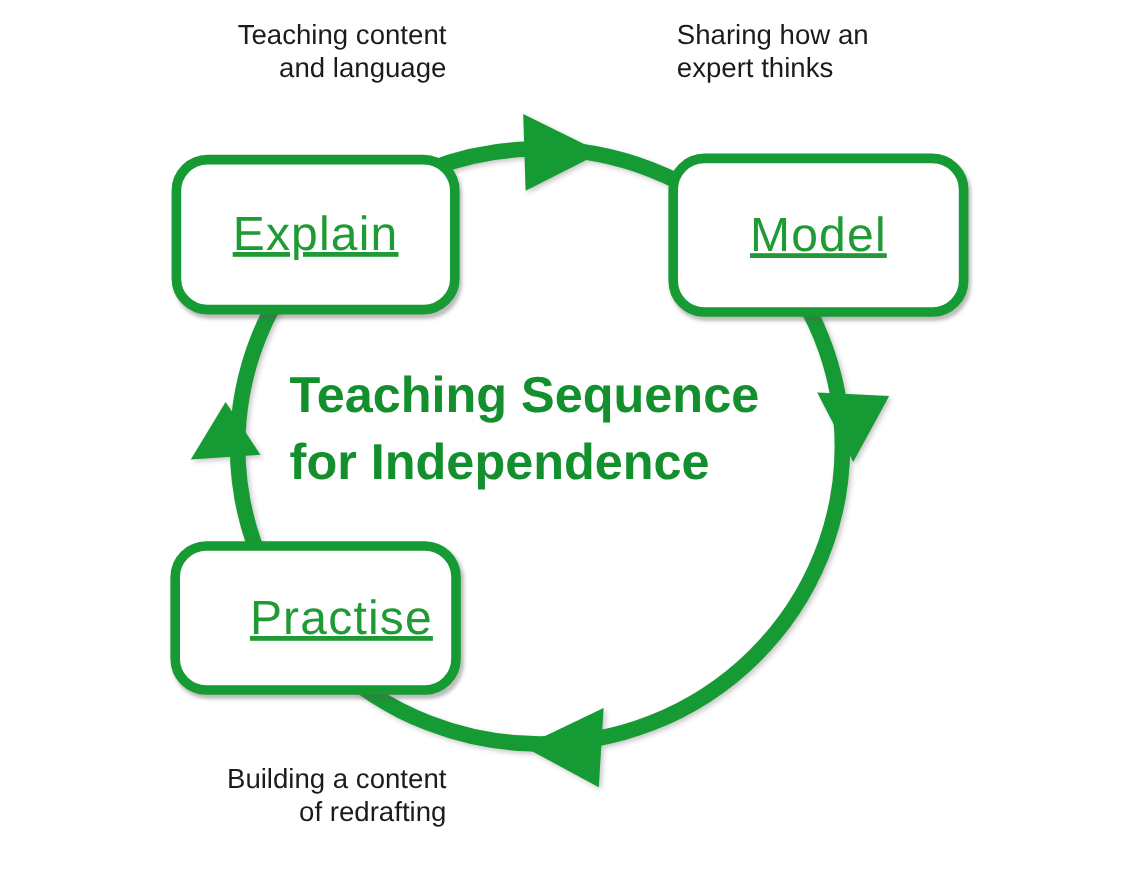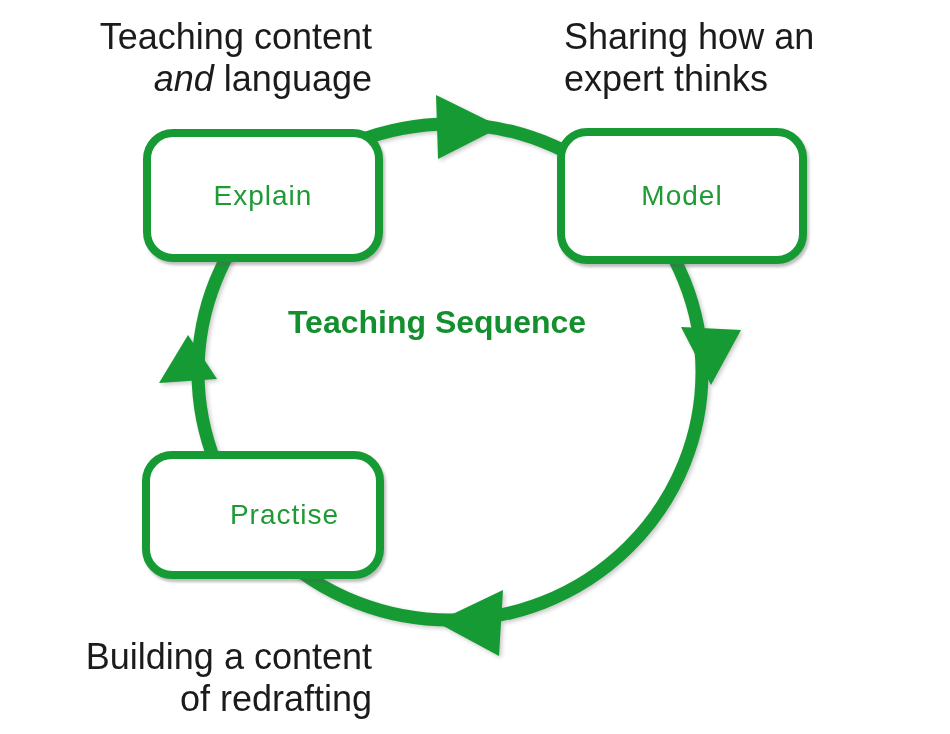--- a/index.html
+++ b/index.html
@@ -40,51 +40,52 @@
     background: var(--node_bg);
     border: 8px solid var(--green);
     border-radius: 30px;
     box-shadow: 2px 3px 3px rgba(90,90,90,0.40);
     display: flex;
     align-items: center;
     justify-content: center;
   }
   .node-label {
     color: var(--label_green);
-    font-size: 28px;
+    font-size: 40px;
     letter-spacing: 1px;
+    text-decoration: underline;
   }
   .node-explain  { left: 143px; top: 129px; width: 240px; height: 133px; }
   .node-model    { left: 557px; top: 128px; width: 250px; height: 136px; }
   .node-practise { left: 142px; top: 451px; width: 242px; height: 128px; padding-left: 43px; }
   .node-scaffold { left: 550px; top: 452px; width: 246px; height: 127px; }
 
   .center-title {
     position: absolute;
     left: 437px;
     top: 301px;
     transform: translateX(-50%);
     color: var(--title_green);
-    font-size: 32px;
+    font-size: 42px;
     font-weight: bold;
     line-height: 1.33;
     white-space: nowrap;
   }
   .annot {
     position: absolute;
     color: var(--annotation_text);
-    font-size: 36px;
+    font-size: 23px;
     line-height: 1.16;
     white-space: nowrap;
   }
   .annot-tl { left: 58px;  top: 16px;  width: 314px; text-align: right; }
   .annot-tr { left: 564px; top: 16px;  text-align: left; }
   .annot-bl { left: 58px;  top: 636px; width: 314px; text-align: right; }
   .annot-br { left: 582px; top: 630px; text-align: left; }
-  .italic { font-style: italic; }
+  .italic { }
 </style>
 </head>
 <body>
 
 <div class="canvas">
 
   <svg class="ring-svg" viewBox="0 0 950 734">
     <g>
       <ellipse class="ring" cx="450" cy="372" rx="252" ry="248"></ellipse>
       <polygon class="head" points="436,95 501,127 438,159"></polygon>
@@ -102,20 +103,21 @@
     <span class="node-label">Model</span>
   </div>
 
 
   <div class="node node-practise">
     <span class="node-label">Practise</span>
   </div>
 
   <div class="center-title">
     <div>Teaching Sequence</div>
+    <div>for Independence</div>
   </div>
 
   <div class="annot annot-tl">
     <div>Teaching content</div>
     <div><span class="italic">and</span><span> language</span></div>
   </div>
 
   <div class="annot annot-tr">
     <div>Sharing how an</div>
     <div>expert thinks</div>

